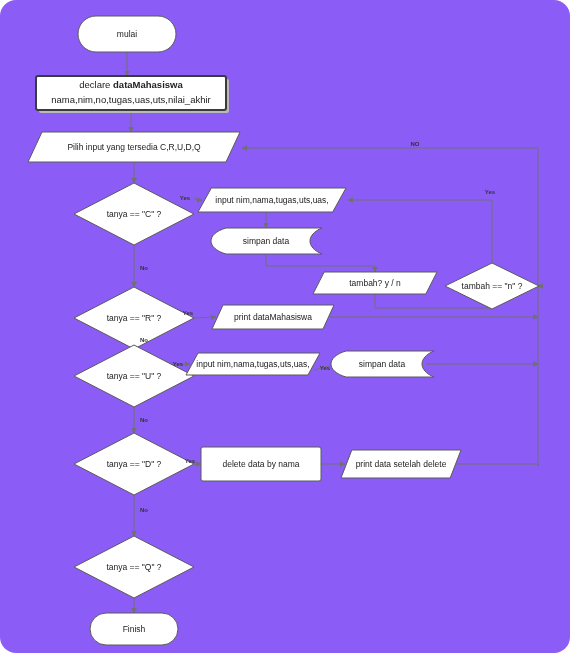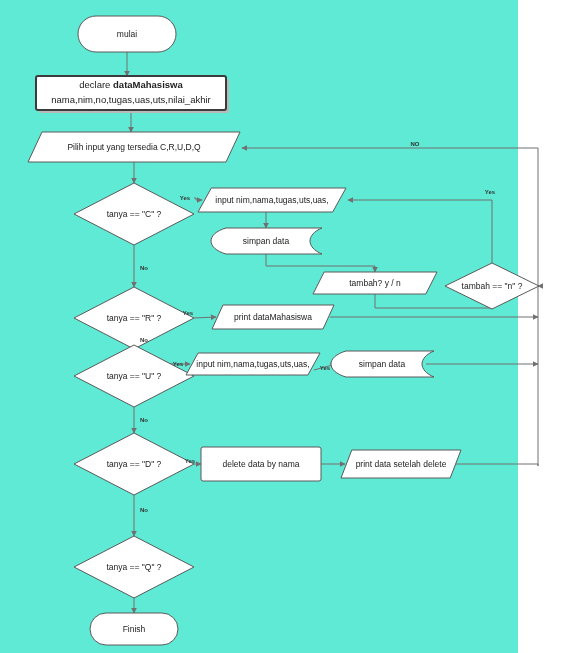--- a/index.html
+++ b/index.html
@@ -9,23 +9,24 @@
     background: #ffffff;
   }
   body {
     width: 570px;
     height: 653px;
     font-family: "Liberation Sans", sans-serif;
     overflow: hidden;
   }
   #canvas {
     position: relative;
-    width: 518px;
+    width: 570px;
     height: 653px;
-    background: #5eead4;
+    background: #8b5cf6;
+    border-radius: 16px;
   }
   svg.diagram {
     position: absolute;
     left: 0;
     top: 0;
     width: 570px;
     height: 653px;
   }
   .node-shape {
     fill: #ffffff;

